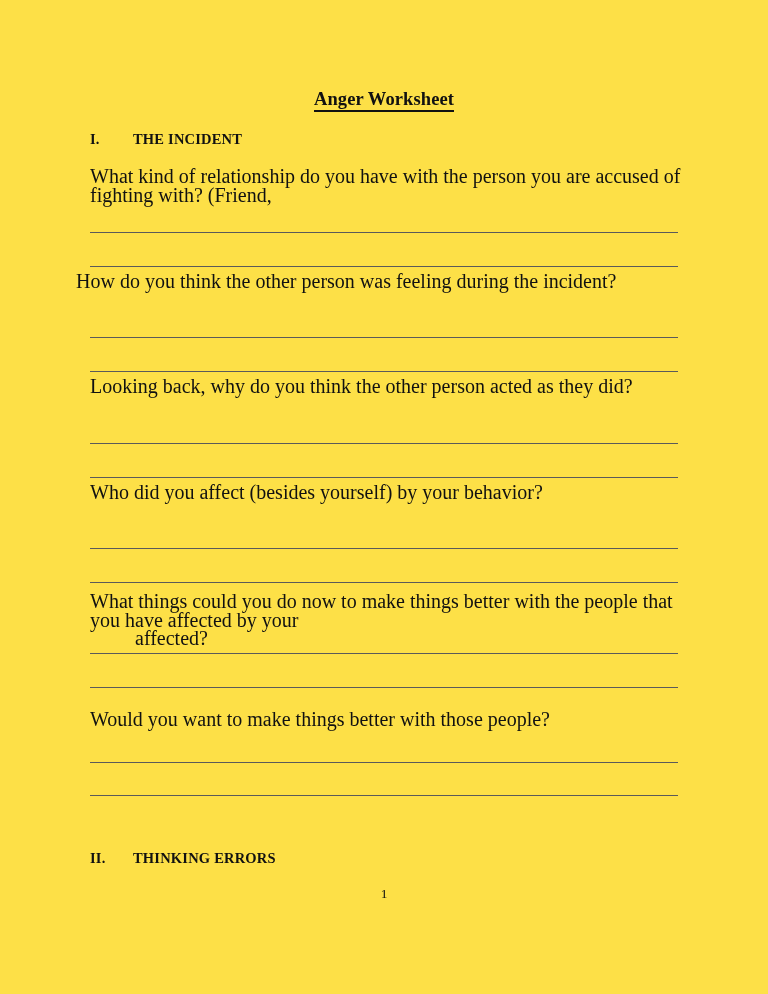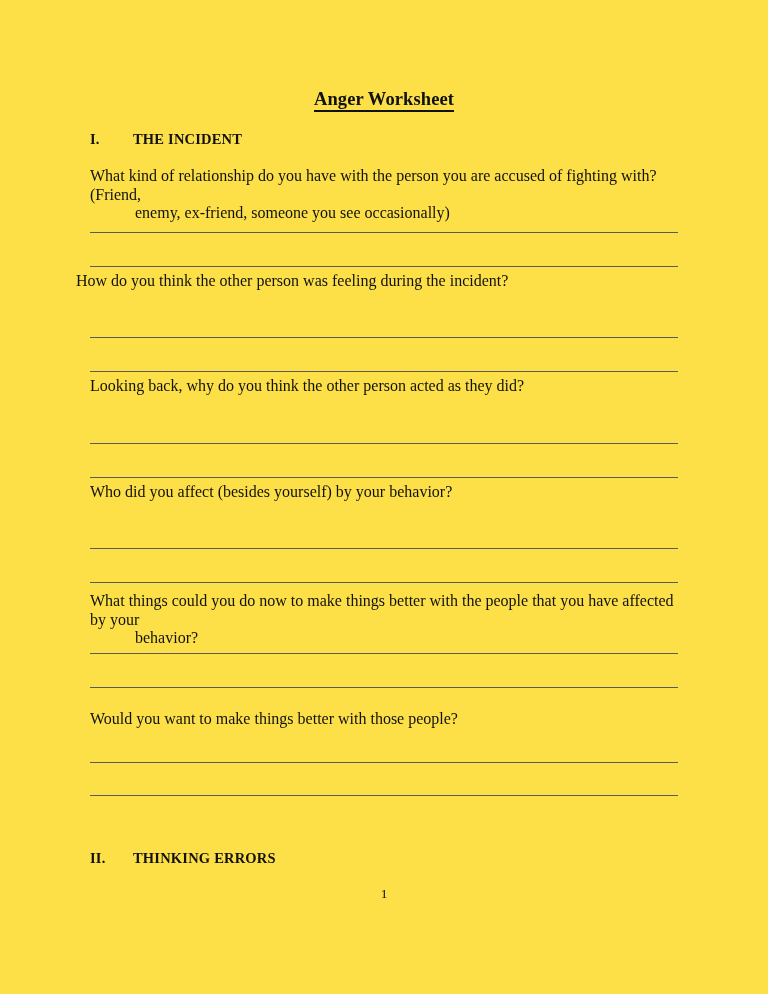--- a/index.html
+++ b/index.html
@@ -51,21 +51,21 @@
     letter-spacing: 0.2px;
   }
   .section-heading .numeral {
     width: 43px;
     flex: 0 0 43px;
   }
   .section-heading .heading-label {
     flex: 1 1 auto;
   }
   .question {
-    font-size: 16px;
+    font-size: 20px;
     line-height: 18.5px;
     text-indent: 0;
     padding-left: 45px;
     margin-left: -45px;
   }
   .question .qline {
     display: block;
   }
   .question .qline.indented {
     padding-left: 45px;
@@ -96,42 +96,41 @@
   <div class="content" id="content-root"></div>
 
   <div class="page-number">1</div>
 
 <div class="section-heading" style="position: absolute; left: 90px; top: 131px;">
       <span class="numeral">I.</span>
       <span class="heading-label">THE INCIDENT</span>
     </div>
     <div class="question" style="position: absolute; left: 90px; top: 167px; width: 600px;">
       <span class="qline">What kind of relationship do you have with the person you are accused of fighting with?  (Friend,</span>
-      <span class="qline indented">enemy, ex-friend, someone you see occasionally)</span>
     </div>
     <div class="rule" style="position: absolute; left: 90px; top: 232px;"></div>
     <div class="rule" style="position: absolute; left: 90px; top: 266px;"></div>
     <div class="question" style="position: absolute; left: 76px; top: 272px; width: 600px;">
       <span class="qline">How do you think the other person was feeling during the incident?</span>
     </div>
     <div class="rule" style="position: absolute; left: 90px; top: 337px;"></div>
     <div class="rule" style="position: absolute; left: 90px; top: 371px;"></div>
     <div class="question" style="position: absolute; left: 90px; top: 377px; width: 600px;">
       <span class="qline">Looking back, why do you think the other person acted as they did?</span>
     </div>
     <div class="rule" style="position: absolute; left: 90px; top: 443px;"></div>
     <div class="rule" style="position: absolute; left: 90px; top: 477px;"></div>
     <div class="question" style="position: absolute; left: 90px; top: 483px; width: 600px; font-family: Liberation Serif, serif;">
       <span class="qline">Who did you affect (besides yourself) by your behavior?</span>
     </div>
     <div class="rule" style="position: absolute; left: 90px; top: 548px;"></div>
     <div class="rule" style="position: absolute; left: 90px; top: 582px;"></div>
     <div class="question" style="position: absolute; left: 90px; top: 592px; width: 600px;">
       <span class="qline">What things could you do now to make things better with the people that you have affected by your</span>
-      <span class="qline indented">behavior?</span>
+      <span class="qline indented">affected?</span>
     </div>
     <div class="rule" style="position: absolute; left: 90px; top: 653px;"></div>
     <div class="rule" style="position: absolute; left: 90px; top: 687px;"></div>
     <div class="question" style="position: absolute; left: 90px; top: 710px; width: 600px;">
       <span class="qline">Would you want to make things better with those people?</span>
     </div>
     <div class="rule" style="position: absolute; left: 90px; top: 762px;"></div>
     <div class="rule" style="position: absolute; left: 90px; top: 795px;"></div>
     <div class="section-heading" style="position: absolute; left: 90px; top: 850px;">
       <span class="numeral">II.</span>

